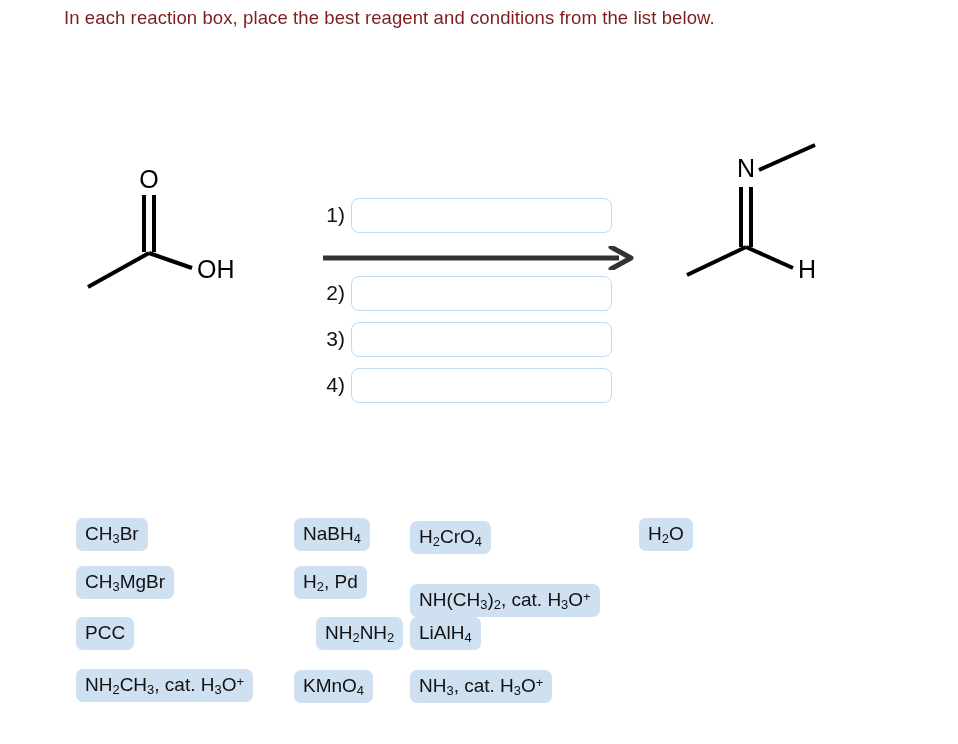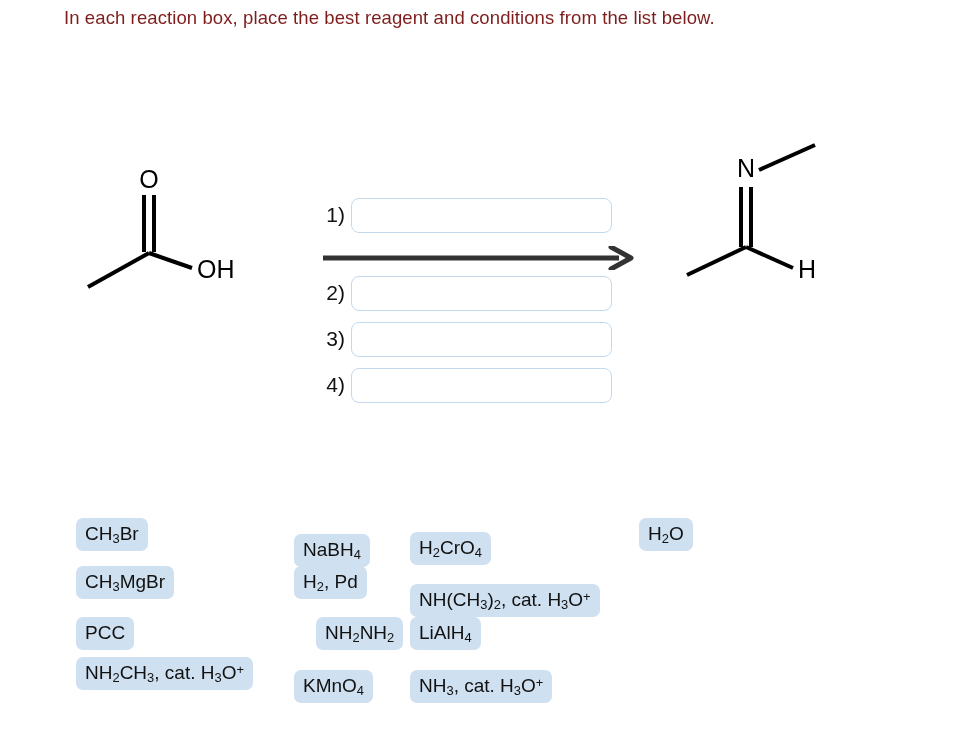--- a/index.html
+++ b/index.html
@@ -188,30 +188,30 @@
     <span class="slot-label">4)</span>
     <div class="slot-box"></div>
   </div>
 </div>
 
 <div id="reagent-bank">
   <div class="reagent-col" id="reagent-col-0">
       <div class="reagent-slotwrap" style="top: 13px;"><span class="reagent-tag">CH<sub>3</sub>Br</span></div>
       <div class="reagent-slotwrap" style="top: 61px;"><span class="reagent-tag">CH<sub>3</sub>MgBr</span></div>
       <div class="reagent-slotwrap" style="top: 112px;"><span class="reagent-tag">PCC</span></div>
-      <div class="reagent-slotwrap" style="top: 152px;"><span class="reagent-tag">NH<sub>2</sub>CH<sub>3</sub>, cat. H<sub>3</sub>O<sup>+</sup></span></div>
+      <div class="reagent-slotwrap" style="top: 164px;"><span class="reagent-tag">NH<sub>2</sub>CH<sub>3</sub>, cat. H<sub>3</sub>O<sup>+</sup></span></div>
     </div>
   <div class="reagent-col" id="reagent-col-1">
-      <div class="reagent-slotwrap" style="top: 29px; border-radius: 8px;"><span class="reagent-tag">NaBH<sub>4</sub></span></div>
+      <div class="reagent-slotwrap" style="top: 13px; border-radius: 8px;"><span class="reagent-tag">NaBH<sub>4</sub></span></div>
       <div class="reagent-slotwrap" style="top: 61px;"><span class="reagent-tag">H<sub>2</sub>, Pd</span></div>
       <div class="reagent-slotwrap" style="top: 112px; padding-left: 22px;"><span class="reagent-tag">NH<sub>2</sub>NH<sub>2</sub></span></div>
       <div class="reagent-slotwrap" style="top: 165px;"><span class="reagent-tag">KMnO<sub>4</sub></span></div>
     </div>
   <div class="reagent-col" id="reagent-col-2">
-      <div class="reagent-slotwrap" style="top: 27px;"><span class="reagent-tag">H<sub>2</sub>CrO<sub>4</sub></span></div>
+      <div class="reagent-slotwrap" style="top: 16px;"><span class="reagent-tag">H<sub>2</sub>CrO<sub>4</sub></span></div>
       <div class="reagent-slotwrap" style="top: 47px; margin-top: 32px;"><span class="reagent-tag">NH(CH<sub>3</sub>)<sub>2</sub>, cat. H<sub>3</sub>O<sup>+</sup></span></div>
       <div class="reagent-slotwrap" style="top: 112px; text-align: right;"><span class="reagent-tag">LiAlH<sub>4</sub></span></div>
       <div class="reagent-slotwrap" style="top: 165px;"><span class="reagent-tag">NH<sub>3</sub>, cat. H<sub>3</sub>O<sup>+</sup></span></div>
     </div>
   <div class="reagent-col" id="reagent-col-3">
       <div class="reagent-slotwrap" style="top: 13px;"><span class="reagent-tag">H<sub>2</sub>O</span></div>
     </div>
 </div>
 
 </body></html>

